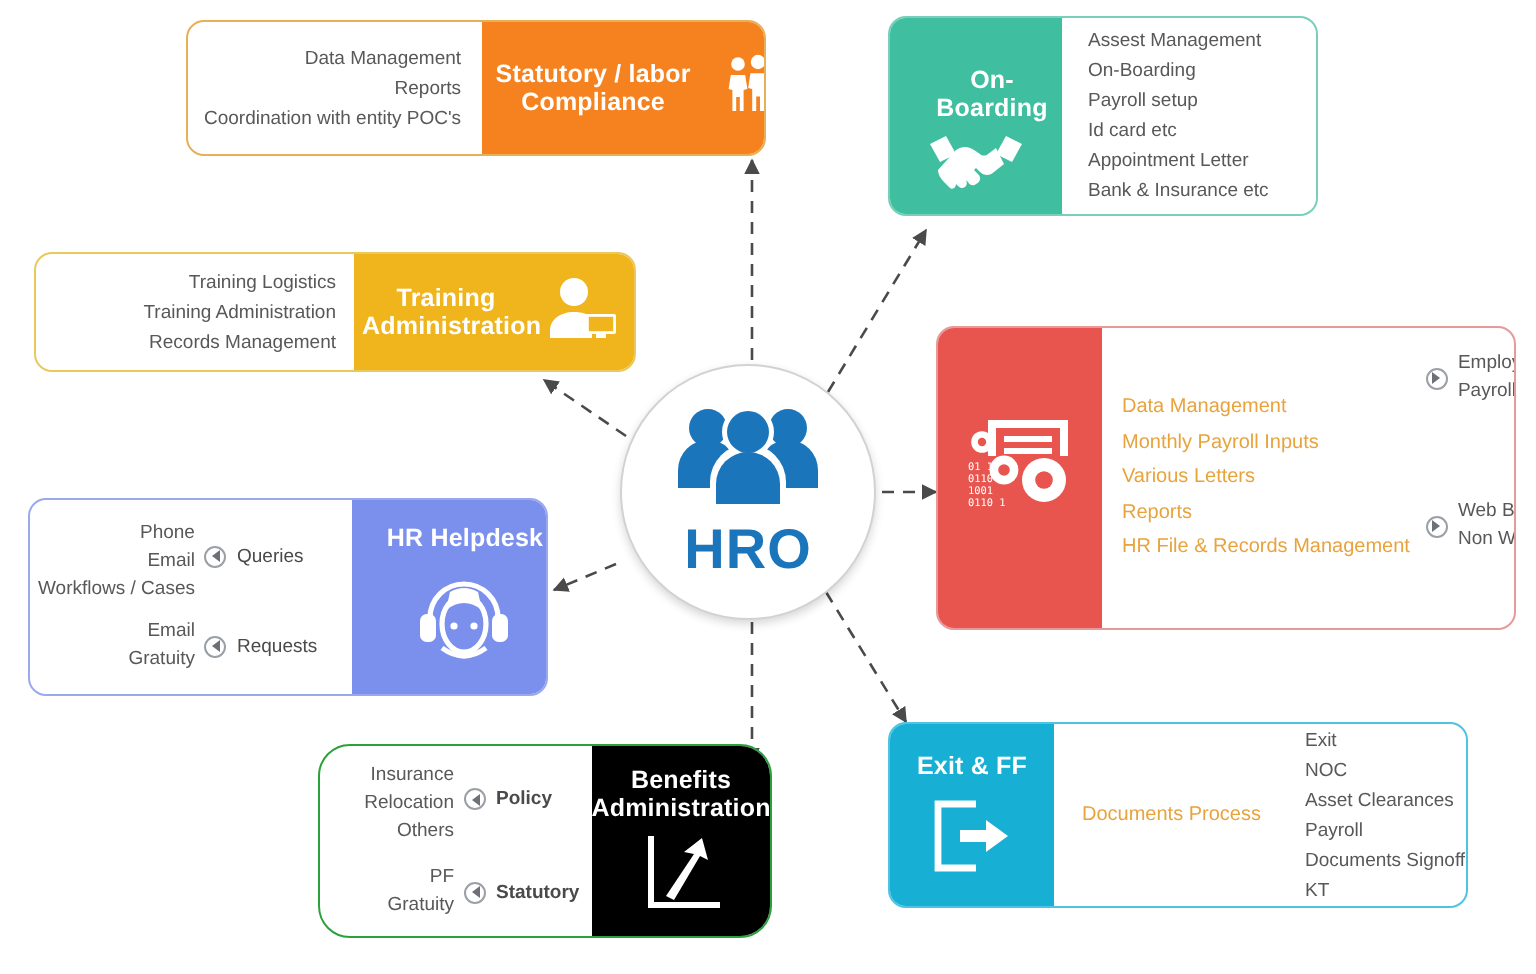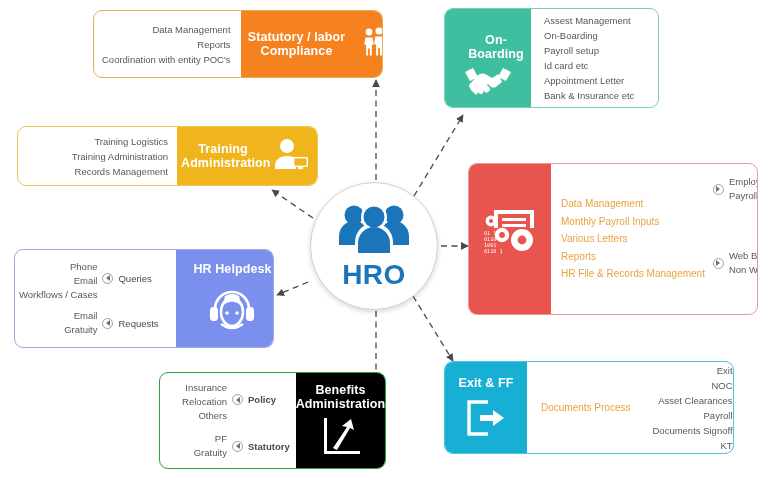--- a/index.html
+++ b/index.html
@@ -370,21 +370,21 @@
             <rect x="40" y="24" width="8" height="14" rx="3.4"></rect>
             <path d="M17 22 q9 -7 18 0 l-2 -9 q-7 -4 -14 0 z"></path>
             <circle cx="21" cy="30" r="1.8"></circle>
             <circle cx="31" cy="30" r="1.8"></circle>
           </g>
         </svg>
       </span>
     </div>
   </div>
 
-  <div class="card" style="left:159px; top:372px; width:227px; height:97px; border-color:#2aa13a;">
+  <div class="card" style="left:159px; top:372px; width:227px; height:97px; border-color:#2aa13a;border-radius:16px;">
     <div style="flex:1 1 auto; display:flex; flex-direction:column; justify-content:space-between; padding:8px 4px 8px 4px;">
       <div class="grp">
         <span class="terms">
           <span>Insurance</span>
           <span>Relocation</span>
           <span>Others</span>
         </span>
         <span class="mk left" style="align-self:center; margin-top:-5px;"></span>
         <span class="cat bold" style="align-self:center; margin-top:-5px; width:44px;">Policy</span>
       </div>
@@ -420,21 +420,21 @@
             <path d="M24 4 h-19 v32 h19"></path>
           </g>
           <g fill="#ffffff">
             <rect x="16" y="17" width="16" height="6"></rect>
             <path d="M29 12 l11 8 -11 8 z"></path>
           </g>
         </svg>
       </span>
     </div>
     <div class="clearance">Documents Process</div>
-    <div class="sidelist" style="padding-left:12px;text-align:right;">
+    <div class="sidelist" style="padding-left:12px;">
       <div class="li">Exit</div>
       <div class="li">NOC</div>
       <div class="li">Asset Clearances</div>
       <div class="li">Payroll</div>
       <div class="li">Documents Signoff</div>
       <div class="li">KT</div>
     </div>
   </div>
 
 </div>

